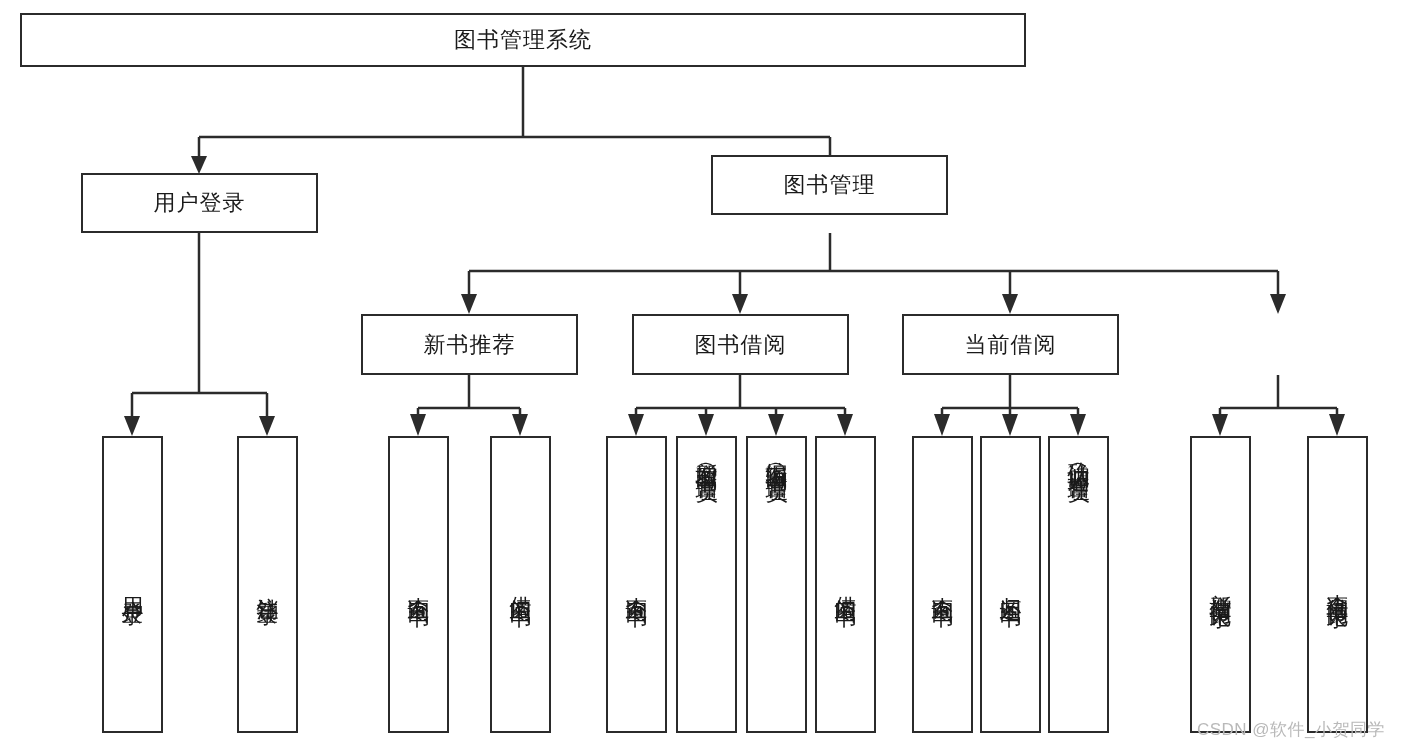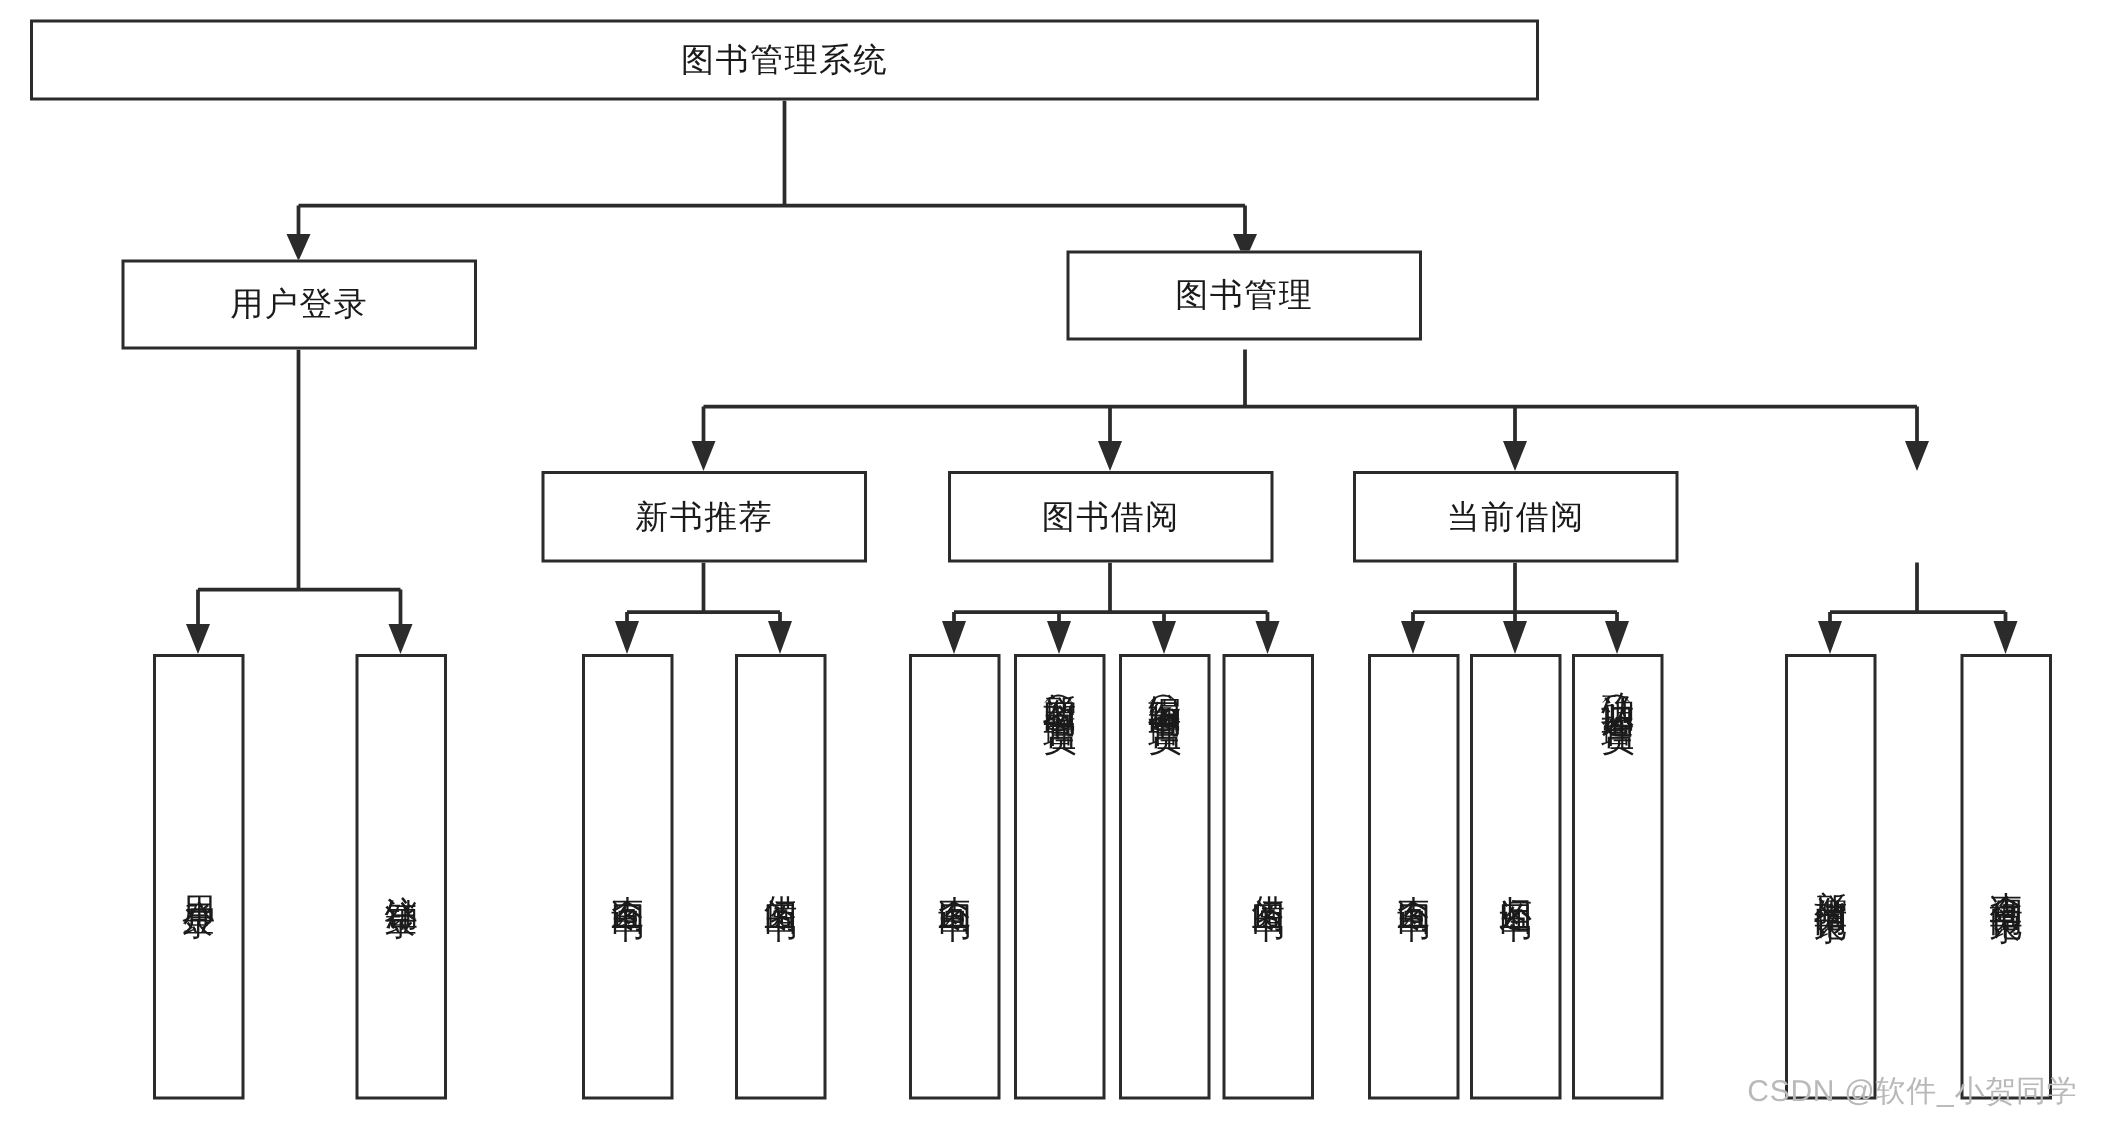--- a/index.html
+++ b/index.html
@@ -37,21 +37,21 @@
     padding-bottom:6px;
     justify-content:center;
   }
   .node.vert.toptext{
     justify-content:flex-start;
   }
   .watermark{
     position:absolute;
     right:8px;
     bottom:6px;
-    font-size:20px;
+    font-size:17px;
     color:#b9b9b9;
     letter-spacing:0.5px;
     white-space:nowrap;
     user-select:none;
   }
   svg#edges{
     position:absolute;left:0;top:0;width:1405px;height:747px;
     pointer-events:none;
   }
   svg#edges path,svg#edges line{
@@ -131,21 +131,21 @@
     <polygon points="1329,414 1345,414 1337,436"></polygon>
   </svg>
 
   <div class="node horiz" style="left:20px;top:13px;width:1006px;height:54px;">
     <span>图书管理系统</span>
   </div>
 
   <div class="node horiz" style="left:81px;top:173px;width:237px;height:60px;">
     <span>用户登录</span>
   </div>
-  <div class="node horiz" style="left:711px;top:167px;width:237px;height:60px;text-align:center;">
+  <div class="node horiz" style="left:711px;top:155px;width:237px;height:60px;text-align:center;">
     <span>图书管理</span>
   </div>
 
   <div class="node horiz" style="left:361px;top:314px;width:217px;height:61px;">
     <span>新书推荐</span>
   </div>
   <div class="node horiz" style="left:902px;top:314px;width:217px;height:61px;">
     <span>当前借阅</span>
   </div>
   <div class="node horiz" style="left:632px;top:314px;width:217px;height:61px;">

